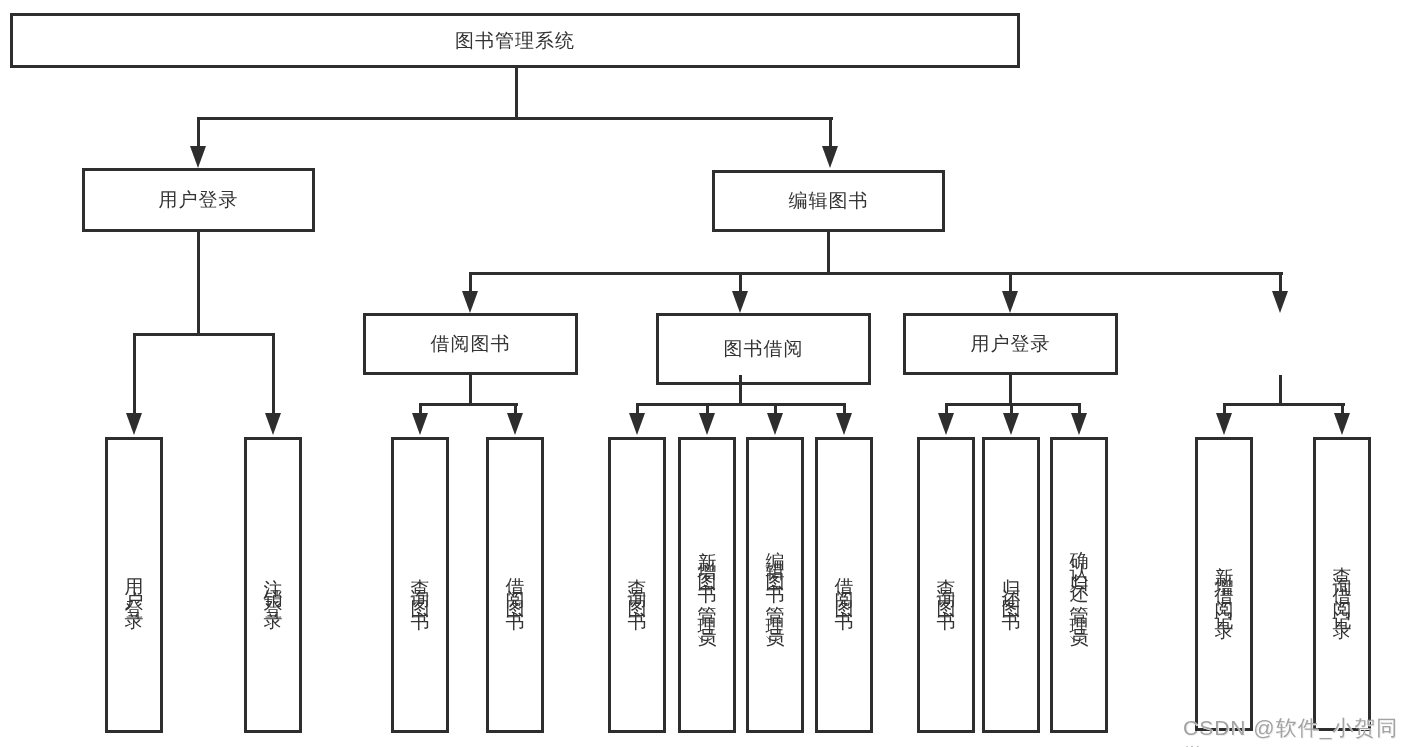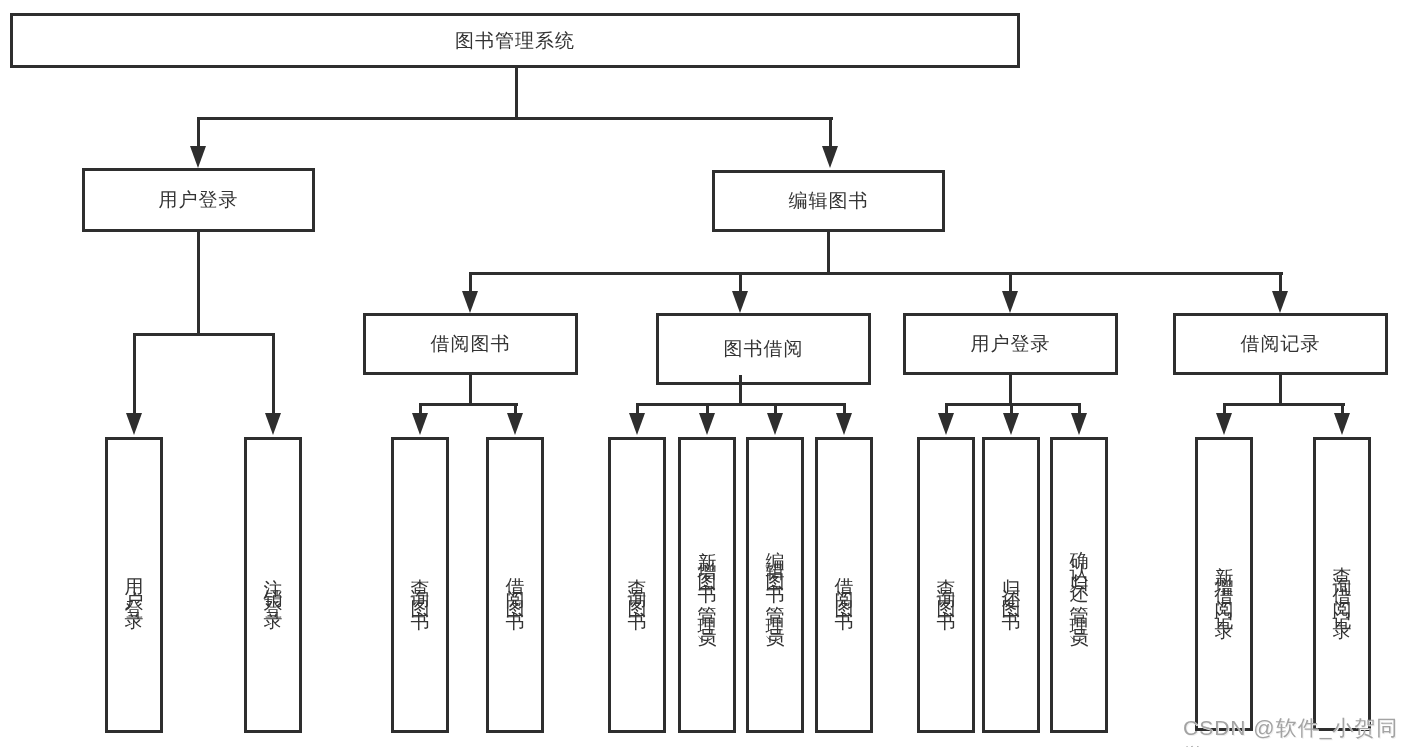--- a/index.html
+++ b/index.html
@@ -76,23 +76,20 @@
 
   <div class="node" style="left:363px;top:313px;width:215px;height:62px;">
     <span>借阅图书</span>
   </div>
   <div class="node" style="left:656px;top:313px;width:215px;height:72px;">
     <span>图书借阅</span>
   </div>
   <div class="node" style="left:903px;top:313px;width:215px;height:62px;">
     <span>用户登录</span>
   </div>
-  <div class="node" style="left:1173px;top:313px;width:215px;height:62px;">
-    <span>借阅记录</span>
-  </div>
 
   <div class="vline" style="left:469px;top:375px;height:31px;"></div>
   <div class="hline" style="left:419px;top:403px;width:99px;"></div>
   <div class="vline" style="left:419px;top:403px;height:11px;"></div>
   <div class="arrow" style="left:412px;top:413px;"></div>
   <div class="vline" style="left:514px;top:403px;height:11px;"></div>
   <div class="arrow" style="left:507px;top:413px;"></div>
 
   <div class="vline" style="left:739px;top:375px;height:31px;"></div>
   <div class="hline" style="left:636px;top:403px;width:210px;"></div>

